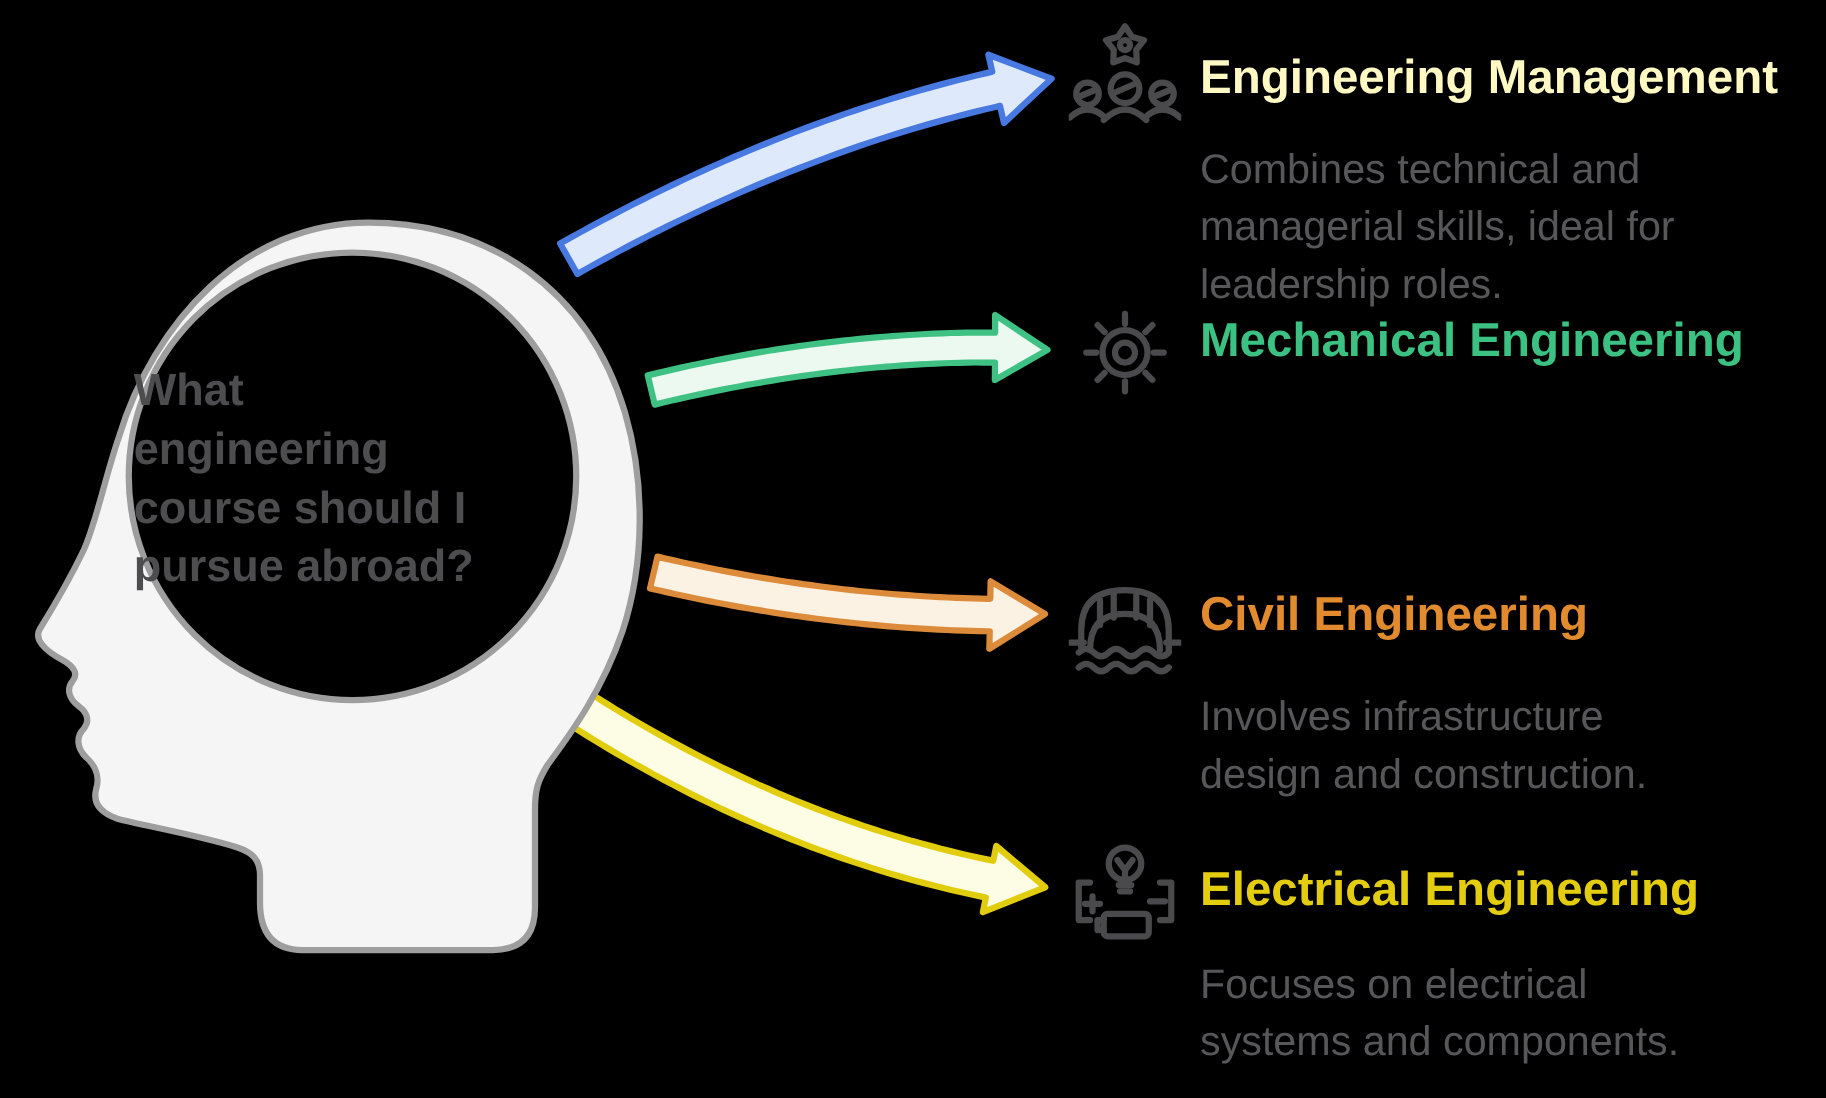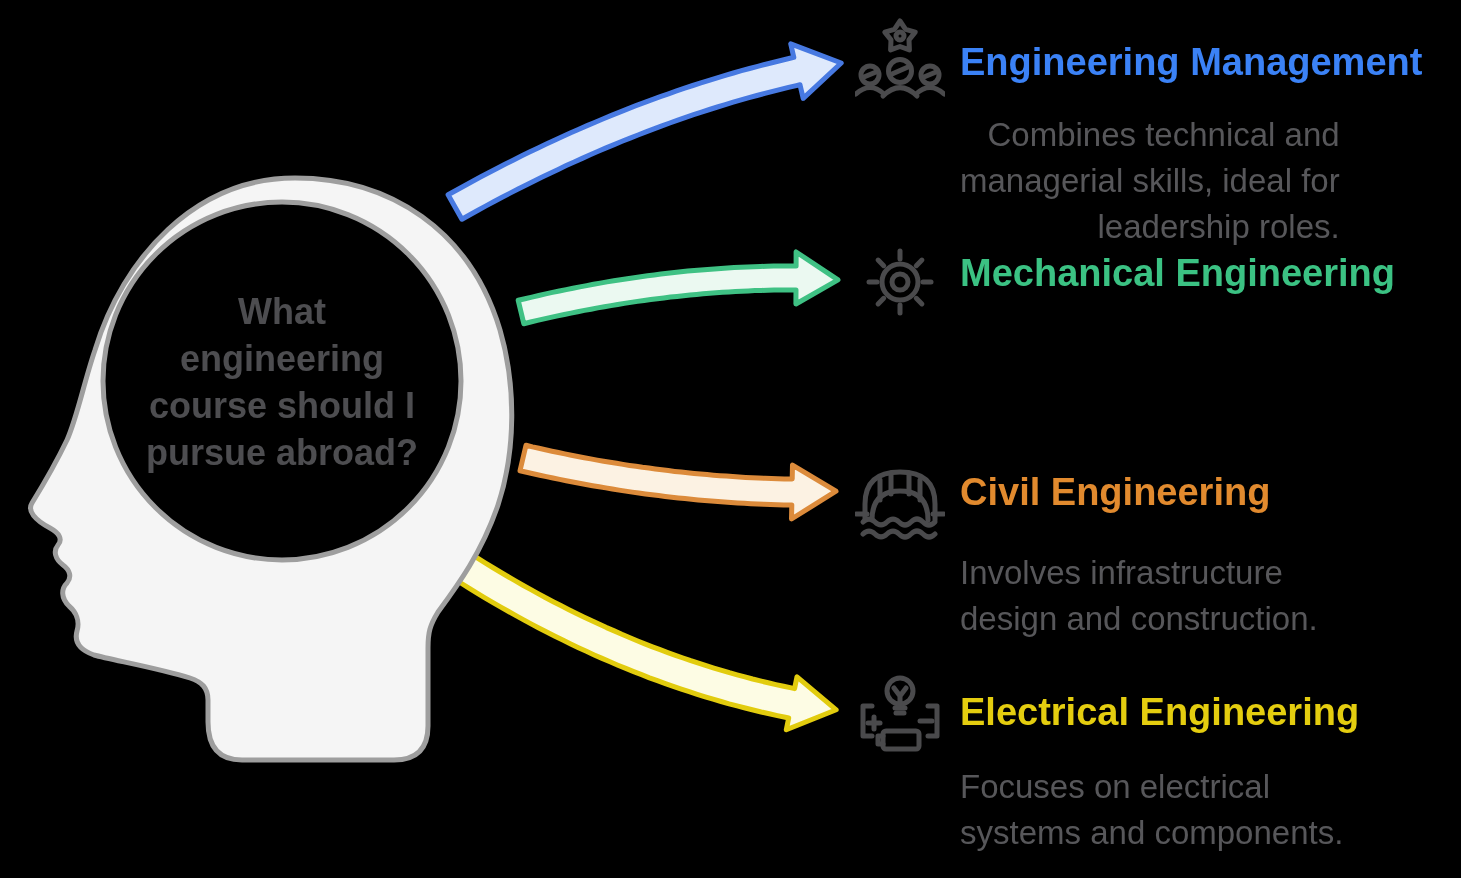--- a/index.html
+++ b/index.html
@@ -7,32 +7,32 @@
     position:relative; width:1461px; height:878px; overflow:hidden;
     font-family:"Liberation Sans","DejaVu Sans",sans-serif; background:#000;
   }
   .bg-svg { position:absolute; left:0; top:0; width:1461px; height:878px; display:block; }
   .arrow-path { stroke-width:5; stroke-linejoin:round; }
   .head-path { stroke-width:5; }
   .brain-circle { stroke-width:5; }
 
   .head-question {
     position:absolute; left:107px; top:288px; width:350px;
-    font-size:36px; line-height:47px; font-weight:bold; text-align:center;
+    font-size:36px; line-height:47px; font-weight:bold; text-align:left;
     white-space:pre-line; color:#4d4d50;
   }
 
   .course-row { position:absolute; left:855px; width:585px; }
   .course-row .icon-svg { position:absolute; left:0; display:block; fill:none; stroke:#4a4a4c; }
   .course-row .icon-svg * { fill:none; stroke-width:5; stroke-linecap:round; stroke-linejoin:round; }
   .course-title { position:absolute; left:105px; font-size:38px; font-weight:bold; white-space:nowrap; }
   .course-desc  { position:absolute; left:105px; font-size:33px; line-height:46px; white-space:pre-line; color:#57575a; }
 
   .row-0 { top:15px;  height:240px; }
-  .row-0 .icon-svg { top:0; }   .row-0 .course-title { top:26px; } .row-0 .course-desc { top:97px;text-align:right; }
+  .row-0 .icon-svg { top:0; }   .row-0 .course-title { top:26px; } .row-0 .course-desc { top:97px; }
   .row-1 { top:238px; height:190px;text-align:right; }
   .row-1 .icon-svg { top:2px; } .row-1 .course-title { top:14px; } .row-1 .course-desc { top:94px; }
   .row-2 { top:452px; height:195px; }
   .row-2 .icon-svg { top:6px; } .row-2 .course-title { top:19px; } .row-2 .course-desc { top:98px; }
   .row-3 { top:668px; height:195px; }
   .row-3 .icon-svg { top:4px; } .row-3 .course-title { top:23px; } .row-3 .course-desc { top:96px; }
 </style>
 </head>
 <body style="background: rgb(0, 0, 0);">
 
@@ -82,21 +82,21 @@
       <circle cx="15" cy="60" r="9"></circle>
       <line x1="9" y1="62" x2="21" y2="57"></line>
       <path d="M 1,79 Q 15,66 29,79"></path>
       <circle cx="75" cy="60" r="9"></circle>
       <line x1="69" y1="62" x2="81" y2="57"></line>
       <path d="M 61,79 Q 75,66 89,79"></path>
       <circle cx="45" cy="56" r="11.5"></circle>
       <line x1="37" y1="59" x2="53" y2="52"></line>
       <path d="M 28,81 Q 45,64 62,81"></path>
     </svg>
-    <div class="course-title" style="color: #3b82f6;">Engineering Management</div>
+    <div class="course-title" style="color: #fef9c3;">Engineering Management</div>
     <div class="course-desc" style="color: rgb(87, 87, 90);">Combines technical and
 managerial skills, ideal for
 leadership roles.</div>
   </div>
 
   <div class="course-row row-1">
     <svg class="icon-svg" width="90" height="85" viewBox="0 0 90 85" style="stroke: rgb(74, 74, 76);">
       <circle cx="45" cy="42" r="18"></circle>
       <circle cx="45" cy="42" r="8"></circle>
       <line x1="68" y1="42" x2="76" y2="42"></line>

